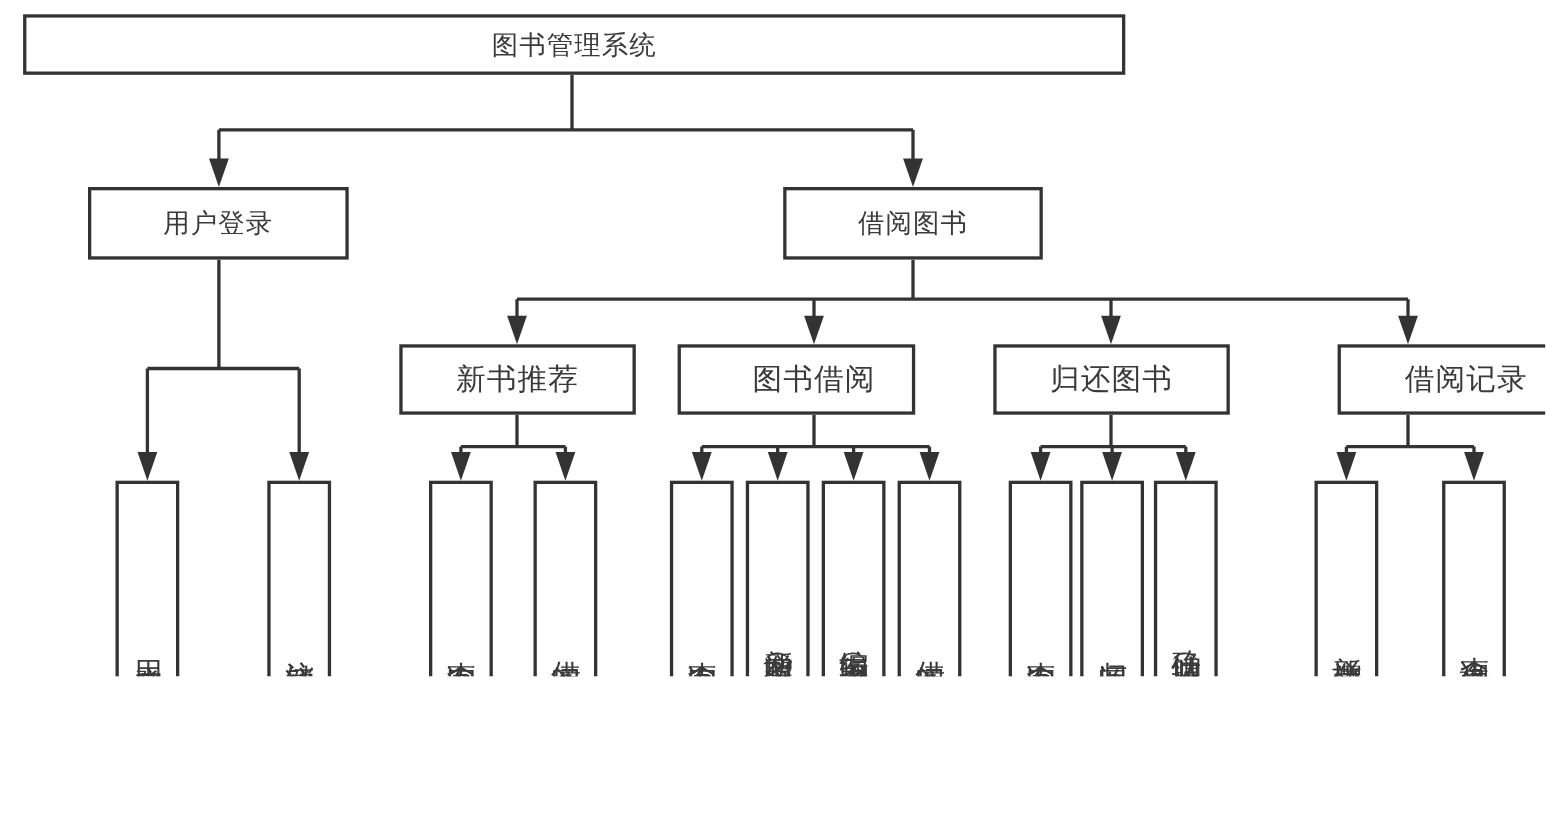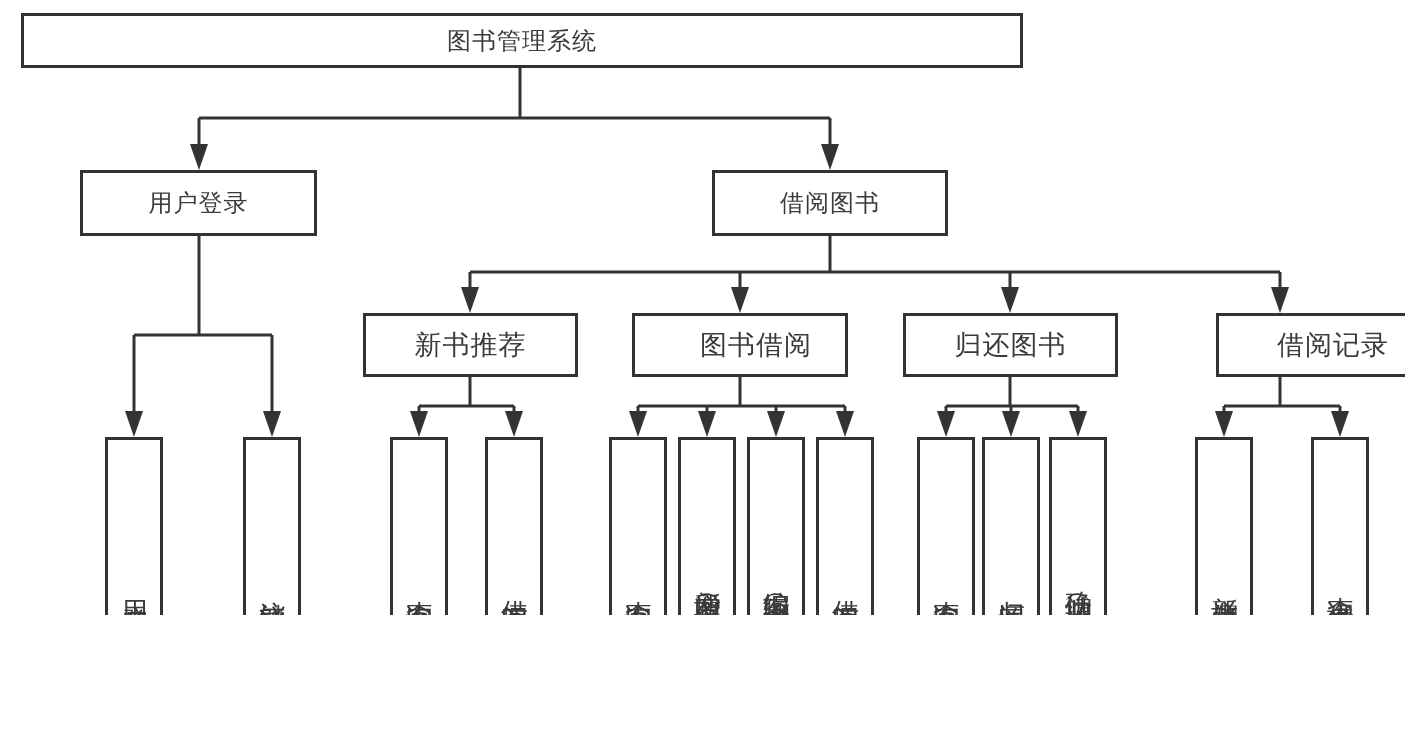--- a/index.html
+++ b/index.html
@@ -146,21 +146,21 @@
   <div class="box" style="left:80px; top:170px; width:237px; height:66px;">
     <span class="lbl">用户登录</span>
   </div>
   <div class="box" style="left:712px; top:170px; width:236px; height:66px;">
     <span class="lbl">借阅图书</span>
   </div>
 
   <div class="box lvl3" style="left:363px; top:313px; width:215px; height:64px;">
     <span class="lbl">新书推荐</span>
   </div>
-  <div class="box lvl3" style="left:632px; top:313px; width:216px; height:64px;padding-left:32px;">
+  <div class="box lvl3" style="left:616px; top:313px; width:216px; height:64px;padding-left:32px;">
     <span class="lbl">图书借阅</span>
   </div>
   <div class="box lvl3" style="left:903px; top:313px; width:215px; height:64px;">
     <span class="lbl">归还图书</span>
   </div>
   <div class="box lvl3" style="left:1216px; top:313px; width:218px; height:64px;padding-left:16px;">
     <span class="lbl">借阅记录</span>
   </div>
 
   <div class="box vbox" style="left:105px; top:437px; width:58px; height:300px;">

